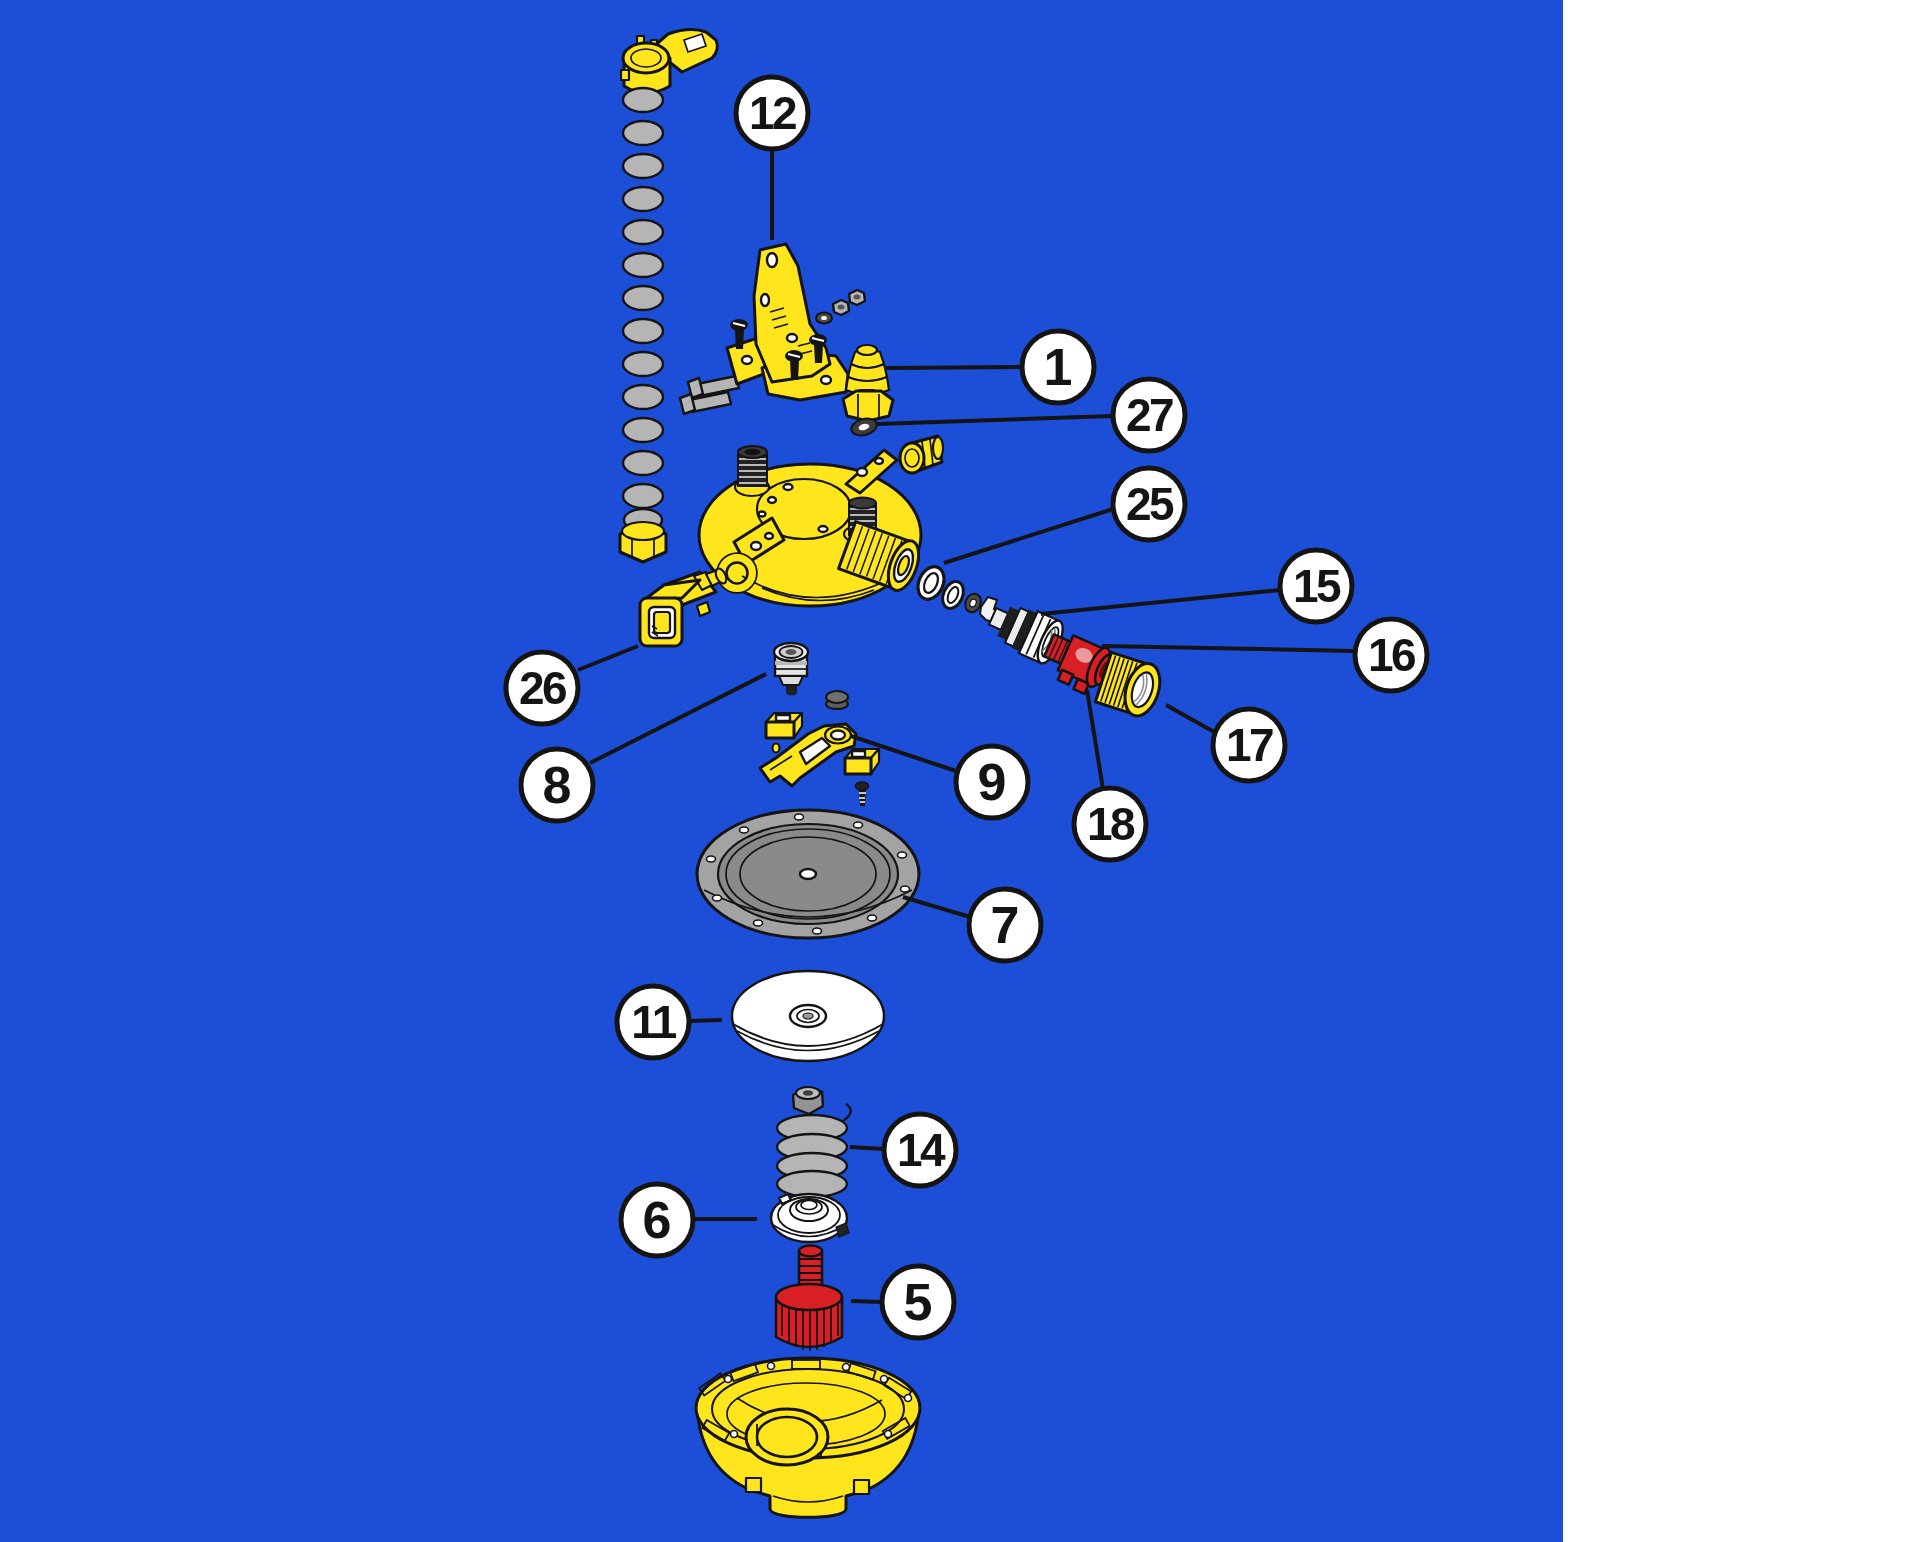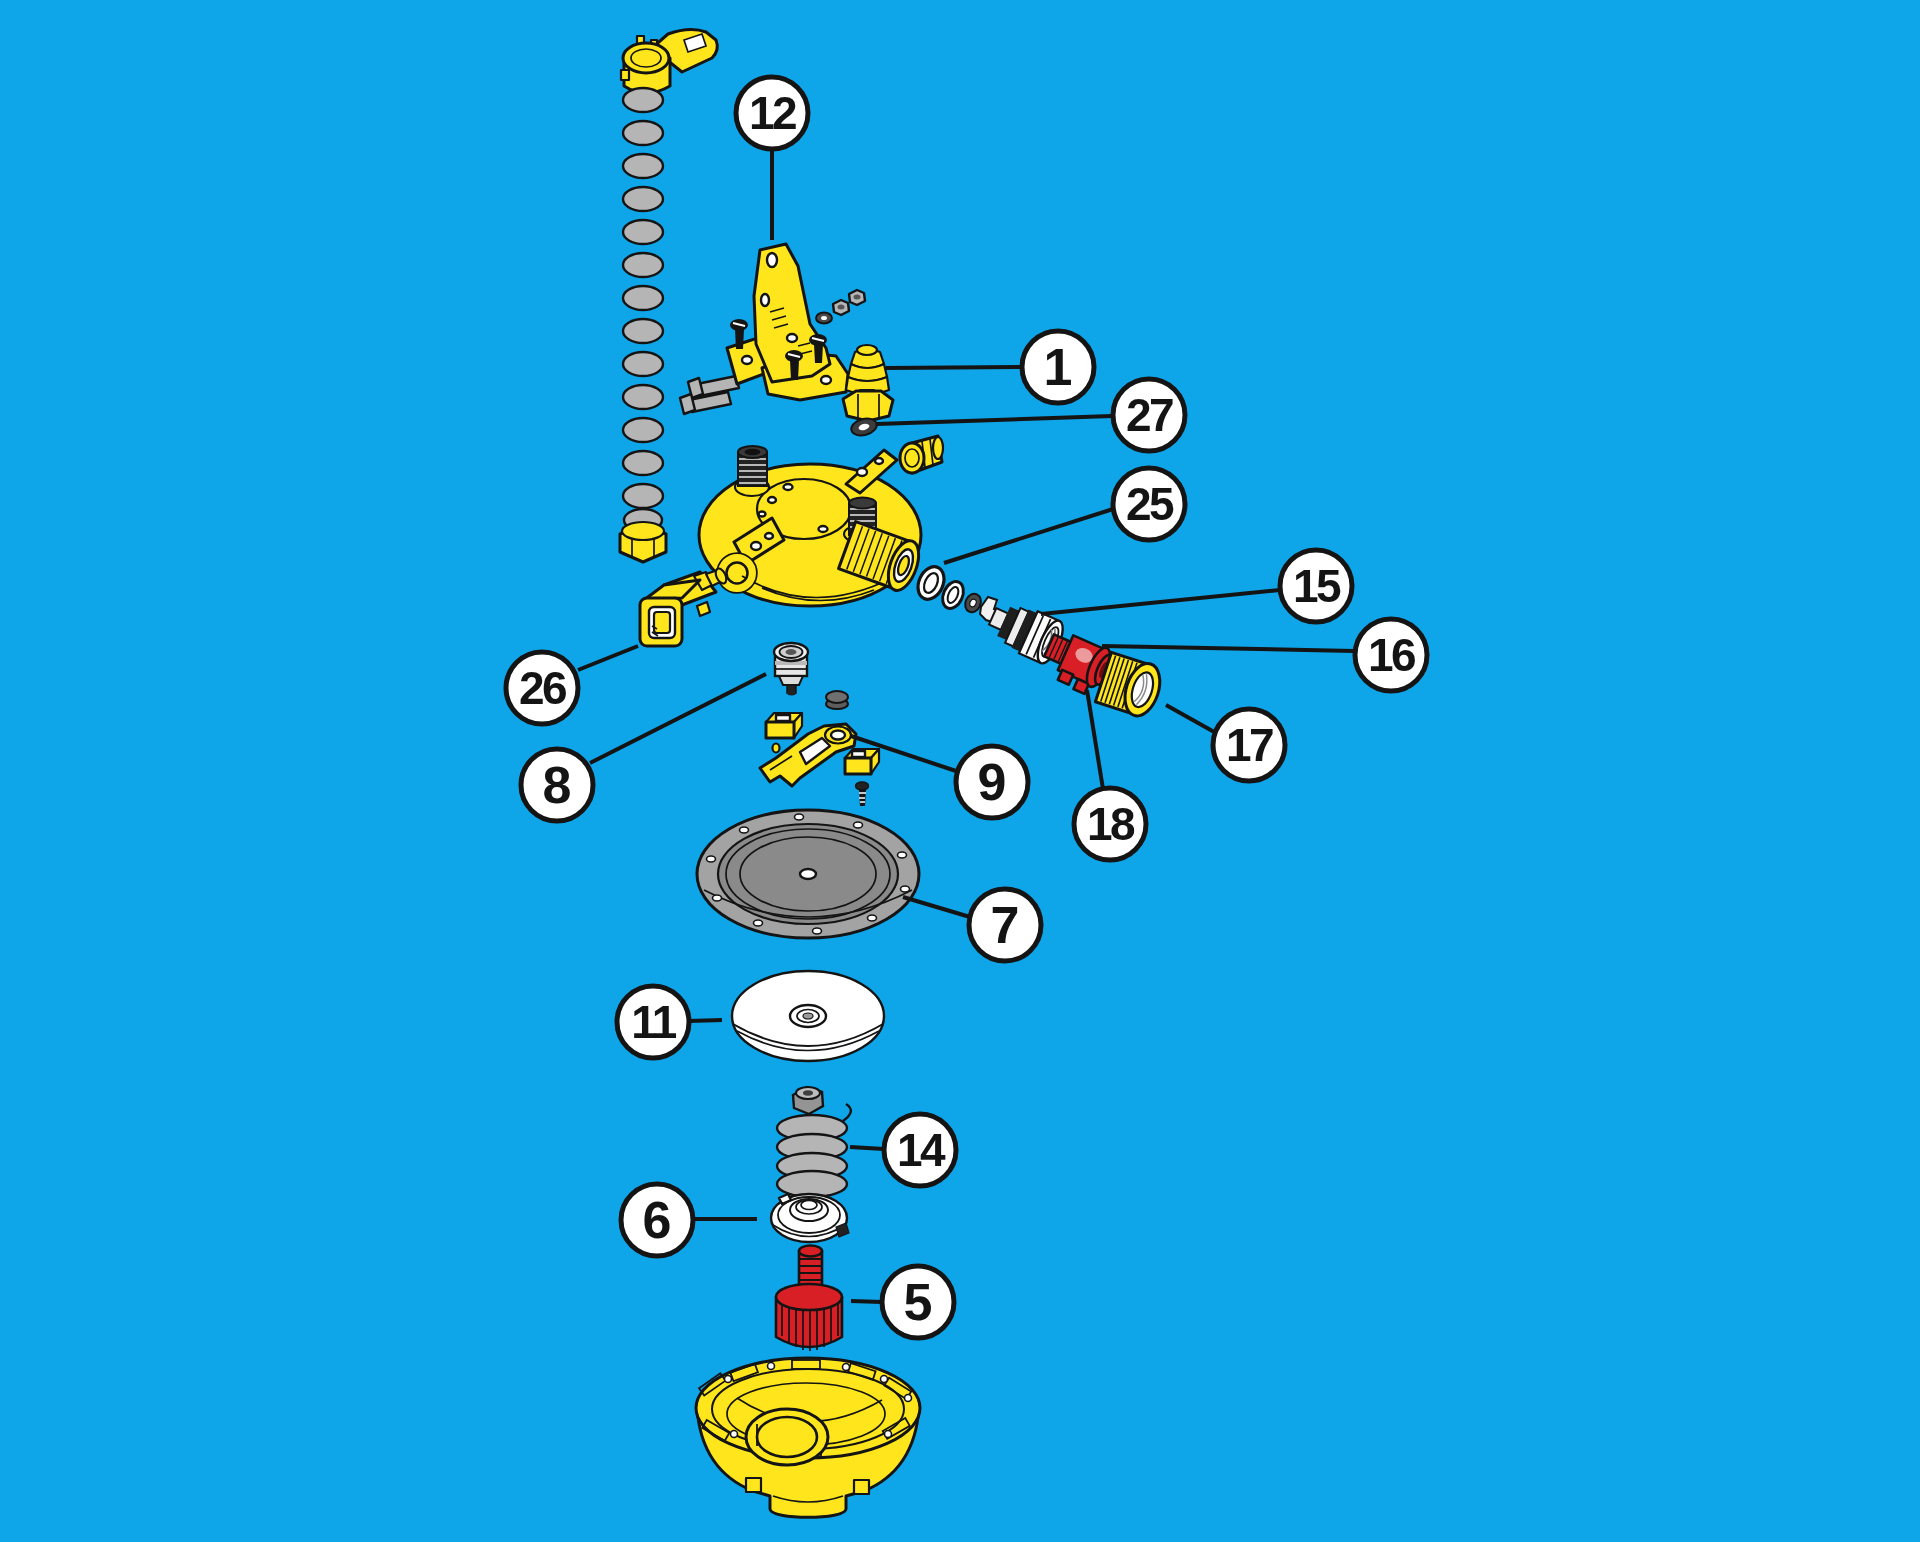--- a/index.html
+++ b/index.html
@@ -1,16 +1,16 @@
 <!DOCTYPE html>
 <html style="--part_yellow: #ffe61c; --part_red: #d81f26; --spring_gray: #b5b5b5; --diaphragm_outer: #a3a3a3; --diaphragm_inner: #8a8a8a; --metal_gray: #9a9a9a; --outline_ink: #141414; --callout_bg: #ffffff; --callout_border: #141414; --callout_text: #141414;"><head>
 <meta charset="utf-8">
 <style>
   html,body{margin:0;padding:0;background:#fff;}
-  .stage{width:1920px;height:1542px;position:relative;background:#0ea5e9;}
+  .stage{width:1563px;height:1542px;position:relative;background:#1d4ed8;}
   svg{display:block;width:1920px;height:1542px;}
   
   .y  {fill:var(--part_yellow);stroke:var(--outline_ink);stroke-width:3;stroke-linejoin:round;}
   .y2 {fill:var(--part_yellow);stroke:var(--outline_ink);stroke-width:2.2;stroke-linejoin:round;}
   .r  {fill:var(--part_red);stroke:var(--outline_ink);stroke-width:2.6;stroke-linejoin:round;}
   .g  {fill:var(--spring_gray);stroke:var(--outline_ink);stroke-width:2.4;stroke-linejoin:round;}
   .w  {fill:#fff;stroke:var(--outline_ink);stroke-width:2.4;stroke-linejoin:round;}
   .k  {fill:var(--outline_ink);stroke:none;}
   .dk {fill:#4a4a4a;stroke:var(--outline_ink);stroke-width:2;}
   .thin{fill:none;stroke:var(--outline_ink);stroke-width:1.7;}

